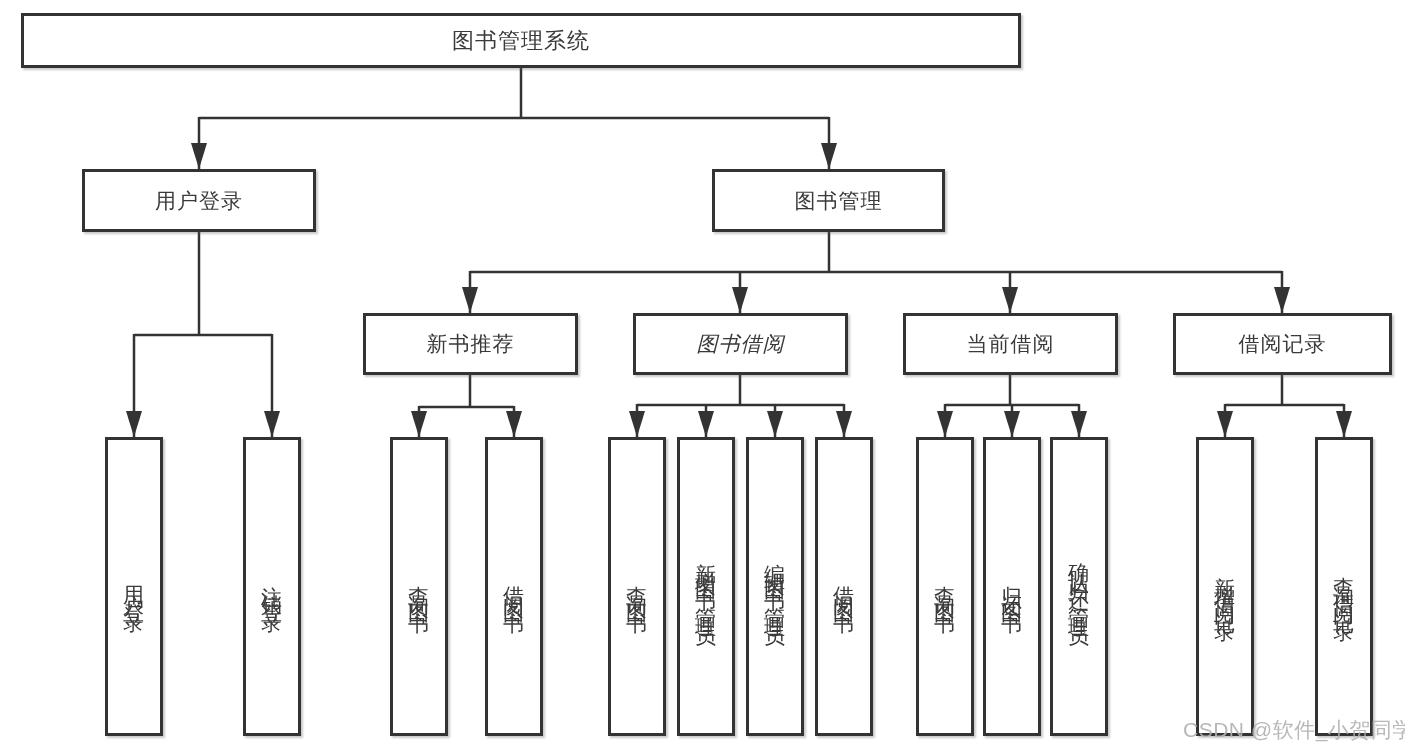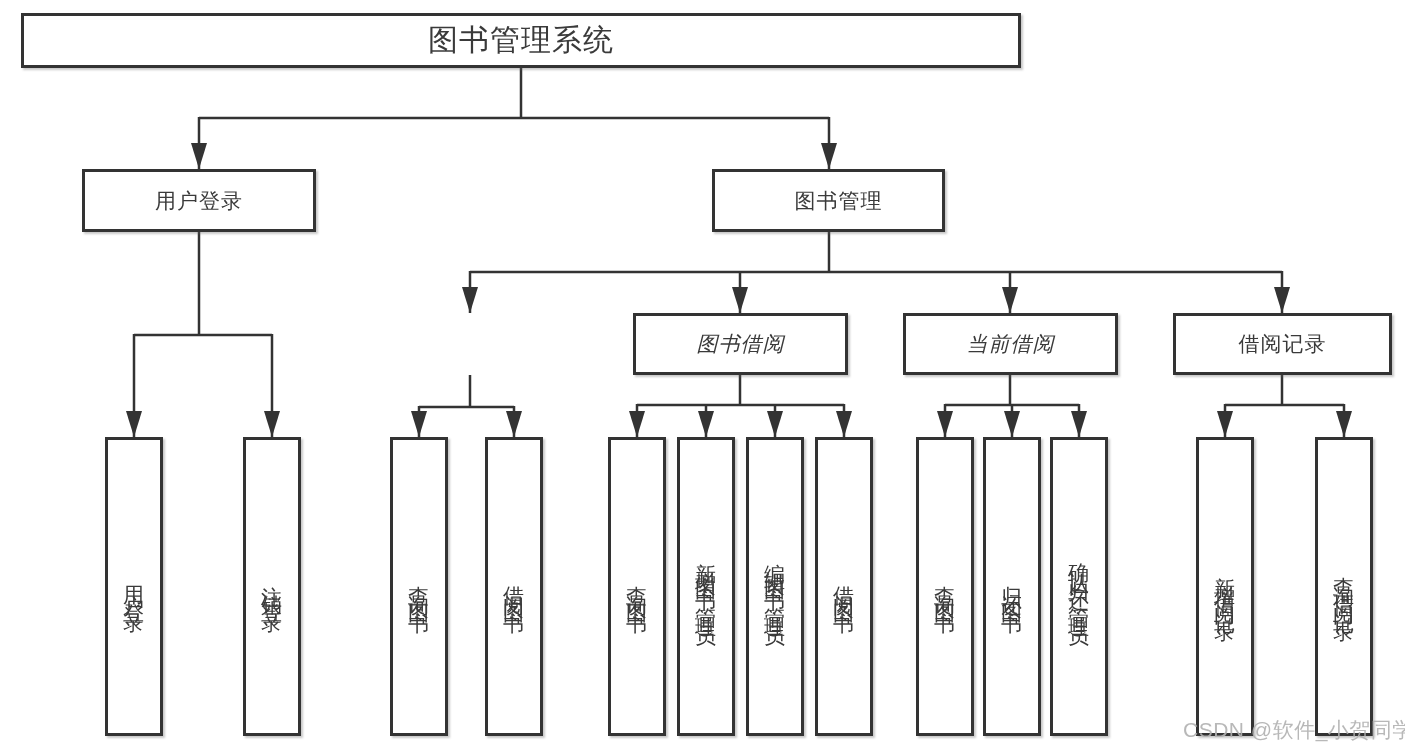--- a/index.html
+++ b/index.html
@@ -31,38 +31,38 @@
     align-items: center;
     justify-content: center;
     box-shadow: 2px 2px 2px rgba(100,100,100,0.35);
     color: #3a3a3a;
   }
   .hlabel {
     font-size: 21px;
     letter-spacing: 1px;
     white-space: nowrap;
   }
-  .node.root .hlabel { font-size: 30px; }
+  .node.root .hlabel { font-size: 22px; }
   .vlabel {
     writing-mode: vertical-rl;
     text-orientation: mixed;
     font-size: 21px;
     letter-spacing: 9px;
     line-height: 1;
     white-space: nowrap;
   }
   
   .n-root  { left: 21px;  top: 13px;  width: 1000px; height: 55px; }
   
   .n-l1a   { left: 82px;  top: 169px; width: 234px; height: 63px; }
   .n-l1b   { left: 712px; top: 169px; width: 233px; height: 63px; padding-left: 20px; }
   
   .n-l2a   { left: 363px; top: 313px; width: 215px; height: 62px; }
   .n-l2b   { left: 633px; top: 313px; width: 215px; height: 62px; font-style: italic; }
-  .n-l2c   { left: 903px; top: 313px; width: 215px; height: 62px; font-style: italic; }
+  .n-l2c   { left: 903px; top: 313px; width: 215px; height: 62px; }
   .n-l2d   { left: 1173px;top: 313px; width: 219px; height: 62px; }
   
   .leaf    { top: 437px; height: 299px; width: 58px; }
   .n-a1 { left: 105px; }
   .n-a2 { left: 243px; }
   .n-b1 { left: 390px; }
   .n-b2 { left: 485px; }
   .n-c1 { left: 608px; }
   .n-c2 { left: 677px; }
   .n-c3 { left: 746px; }
@@ -142,20 +142,23 @@
     <span class="hlabel">图书管理系统</span>
   </div>
 
   <div class="node n-l1a">
     <span class="hlabel">用户登录</span>
   </div>
   <div class="node n-l1b">
     <span class="hlabel">图书管理</span>
   </div>
 
+  <div class="node n-l2a">
+    <span class="hlabel">新书推荐</span>
+  </div>
   <div class="node n-l2b">
     <span class="hlabel">图书借阅</span>
   </div>
   <div class="node n-l2c">
     <span class="hlabel">当前借阅</span>
   </div>
   <div class="node n-l2d">
     <span class="hlabel">借阅记录</span>
   </div>
 

